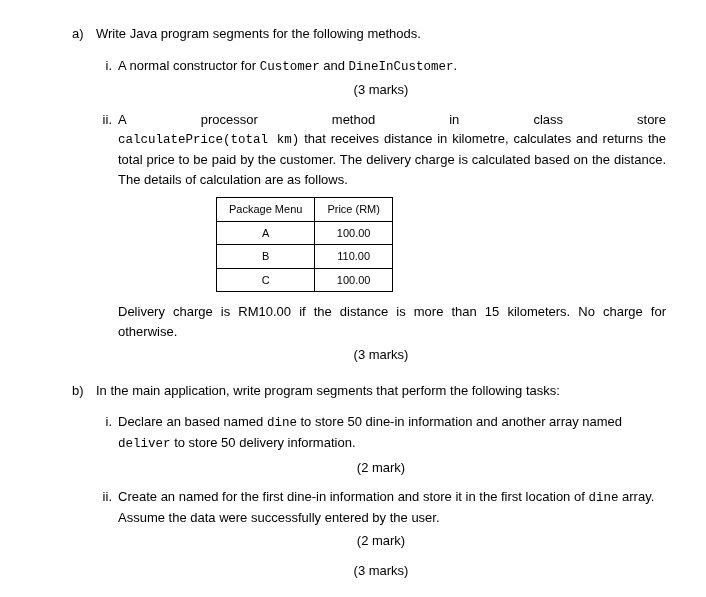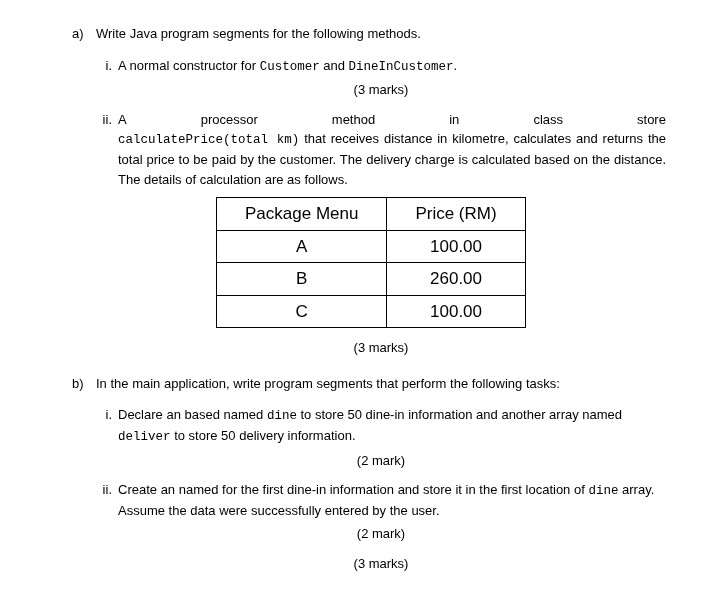--- a/index.html
+++ b/index.html
@@ -57,22 +57,22 @@
     }
     .justified {
       text-align: justify;
     }
     table {
       border-collapse: collapse;
       margin: 8px auto 10px 120px;
     }
     td {
       border: 1px solid #000;
-      padding: 3px 28px;
-      font-size: 17px;
+      padding: 3px 12px;
+      font-size: 11px;
     }
     td.center {
       text-align: center;
     }
     .table-container {
       margin-left: 24px;
     }
     .note-text {
       margin-left: 46px;
       margin-bottom: 4px;
@@ -116,30 +116,31 @@
           <tr>
         <td>Package Menu</td>
         <td>Price (RM)</td>
       </tr>
       <tr>
         <td class="center">A</td>
         <td class="center">100.00</td>
       </tr>
       <tr>
         <td class="center">B</td>
-        <td class="center">260.00</td>
+        <td class="center">110.00</td>
       </tr>
       <tr>
         <td class="center">C</td>
         <td class="center">100.00</td>
       </tr>
     </tbody>
       </table>
   </div>
 
+  <div class="note-text justified">Delivery charge is RM10.00 if the distance is more than 15 kilometers. No charge for otherwise.</div>
   <div class="marks">(3 marks)</div>
 </div>
 
 <div class="question-block">
   <div class="main-item">
     <div class="main-label">b)</div>
     <div class="main-text">In the main application, write program segments that perform the following tasks:</div>
   </div>
 
   <div class="sub-item">

